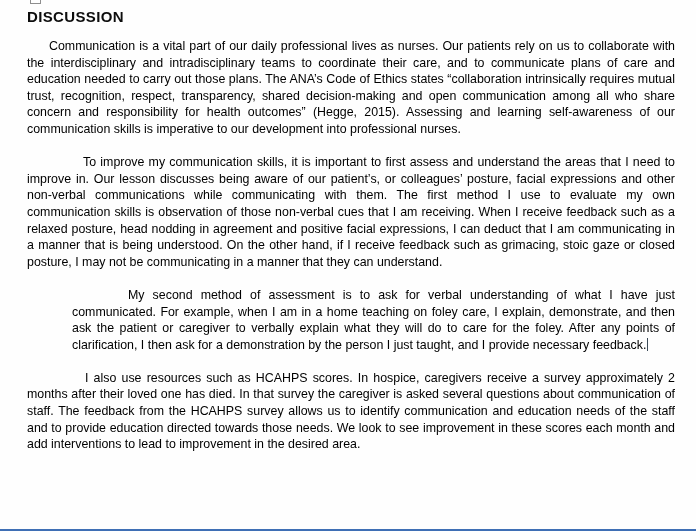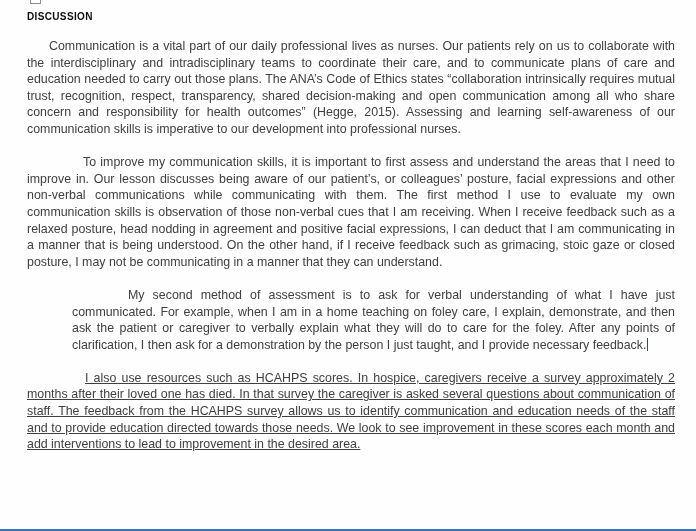--- a/index.html
+++ b/index.html
@@ -38,48 +38,48 @@
   }
 
   #doc-body {
     position: absolute;
     left: 27px;
     top: 0;
     width: 648px;
   }
 
   #section-heading {
-    font-size: 10px;
+    font-size: 15px;
     font-weight: bold;
     color: #0d0d0d;
     letter-spacing: 0.35px;
     margin: 10px 0 8px 0;
     line-height: 14px;
     white-space: nowrap;
   }
 
   .para {
     font-size: 12.4px;
     line-height: 16.6px;
-    color: #404040;
+    color: #000000;
     text-align: justify;
     text-justify: inter-word;
     margin: 0;
     padding: 0;
     -webkit-font-smoothing: none;
   }
 
   .para + .para {
     margin-top: 16.6px;
   }
 
   #para-1 { margin-top: 14px; text-indent: 22px; }
   #para-2 { text-indent: 56px; }
   #para-3 { text-indent: 56px; margin-left: 45px; }
-  #para-4 { text-indent: 58px; text-decoration: underline; }
+  #para-4 { text-indent: 58px; }
 
   
   .caret {
     display: inline-block;
     width: 1px;
     height: 13px;
     background: #3b4a57;
     vertical-align: -2px;
     margin-left: 1px;
   }

